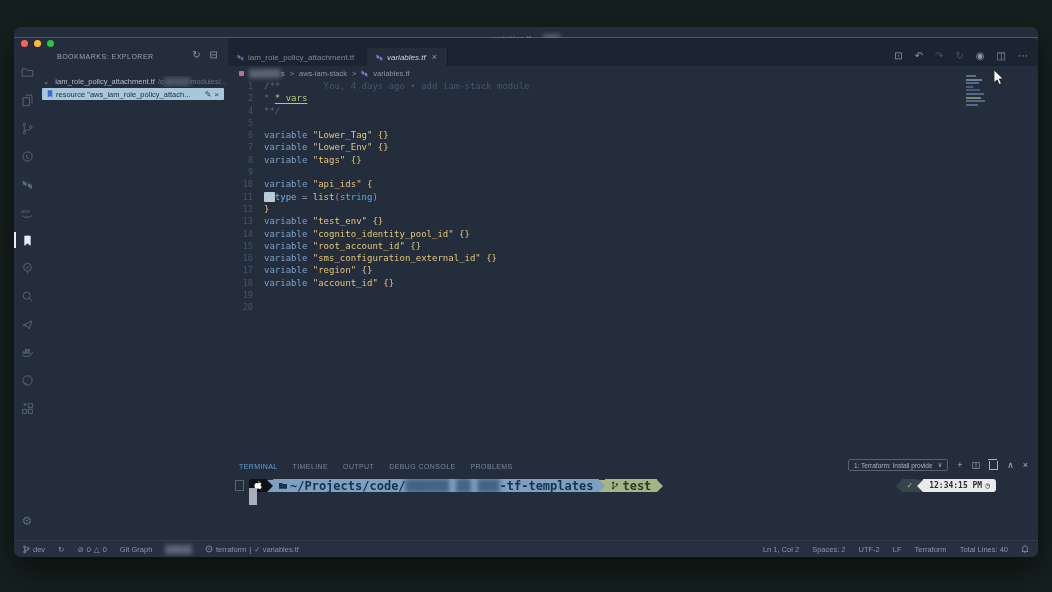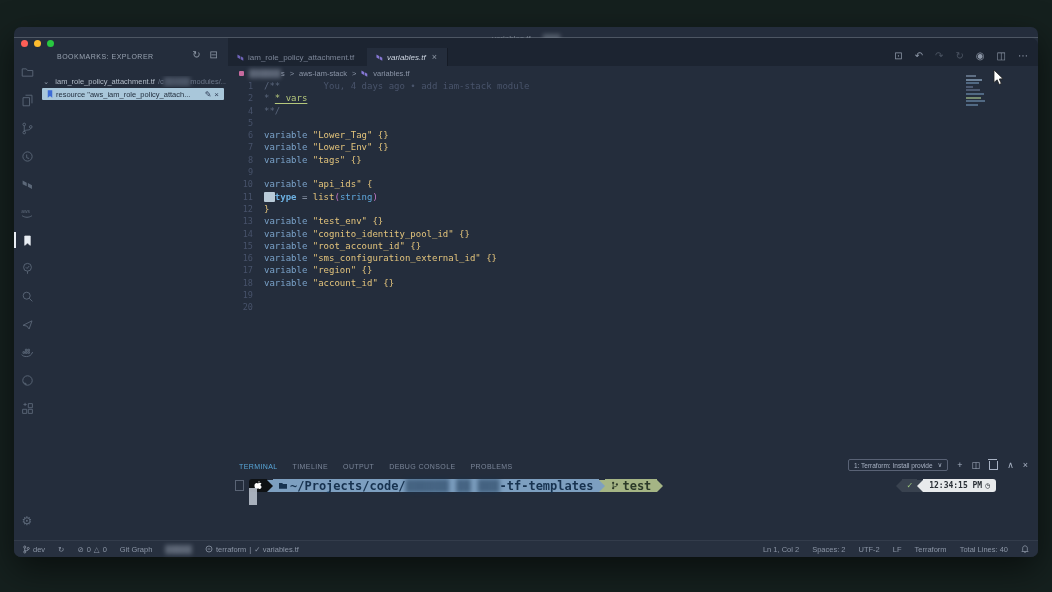--- a/index.html
+++ b/index.html
@@ -51,21 +51,21 @@
   .code{position:absolute;left:214px;top:53px;right:0;bottom:99px;overflow:hidden;
         font-family:"DejaVu Sans Mono",monospace;font-size:9px;}
   .codelens{padding-left:51px;font-size:7.5px;color:#49546b;height:12px;line-height:12px;font-family:"Liberation Sans",sans-serif;}
   .code-line{height:12.3px;line-height:12.3px;white-space:pre;}
   .ln{display:inline-block;width:36px;text-align:right;padding-right:11px;color:#47526a;font-size:8.5px;
       box-sizing:border-box;}
   .lt{white-space:pre;}
   .tk-cm{color:#5a667c;} .tk-bl{color:#49546b;}
   .tk-hl{color:#b6c87c;text-decoration:underline;text-underline-offset:2px;text-align:center;}
   .tk-qv{color:#5fa8dc;} .tk-kw{color:#7aa2c9;} .tk-st{color:#e3c47c;} .tk-br{color:#e3c47c;}
-  .tk-ty{color:#6db1e2;font-weight:bold;} .tk-op{color:#9aa5b8;} .tk-fn{color:#e3c47c;} .tk-pn{color:#c678c6;}
+  .tk-ty{color:#6db1e2;font-weight:normal;} .tk-op{color:#9aa5b8;} .tk-fn{color:#e3c47c;} .tk-pn{color:#c678c6;}
   .tk-bm{background:#b9cbd8;border-radius:1px;}
   
   .minimap{position:absolute;left:952px;top:48px;width:24px;height:38px;opacity:.8;}
   .minimap div{height:2px;margin-bottom:1.6px;background:#5d7895;}
   .minimap div:nth-child(1){width:10px;background:#6d7f95;}
   .minimap div:nth-child(2){width:16px;background:#7f96b0;}
   .minimap div:nth-child(3){width:13px;}
   .minimap div:nth-child(4){width:7px;background:#56657f;}
   .minimap div:nth-child(6){width:18px;}
   .minimap div:nth-child(7){width:15px;background:#8aa27c;}

